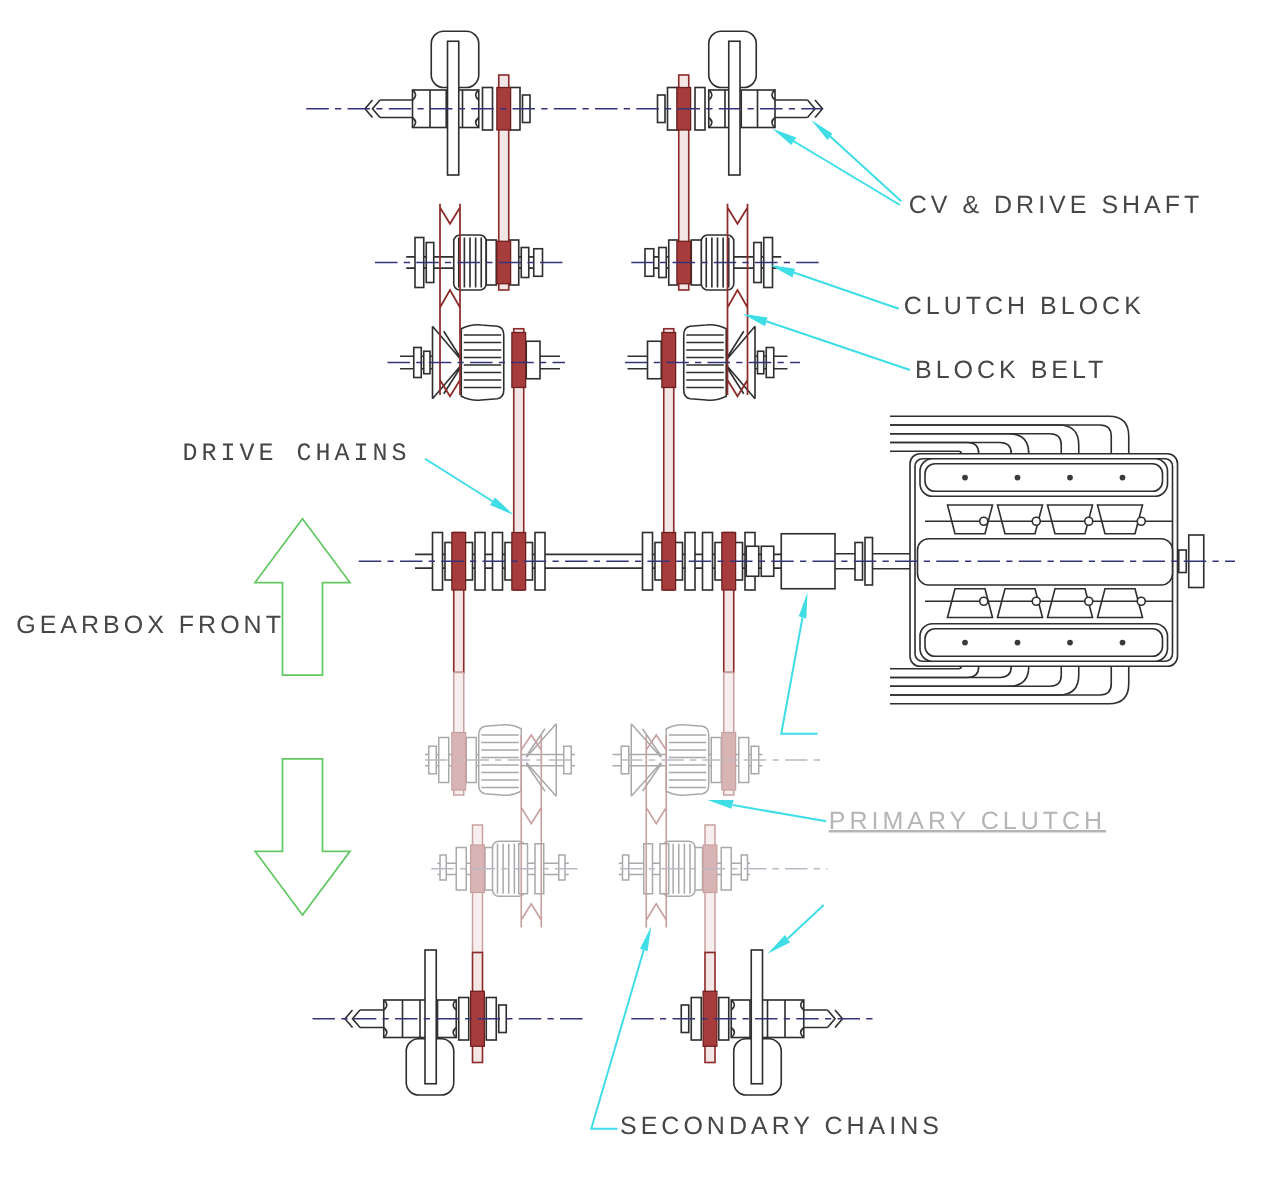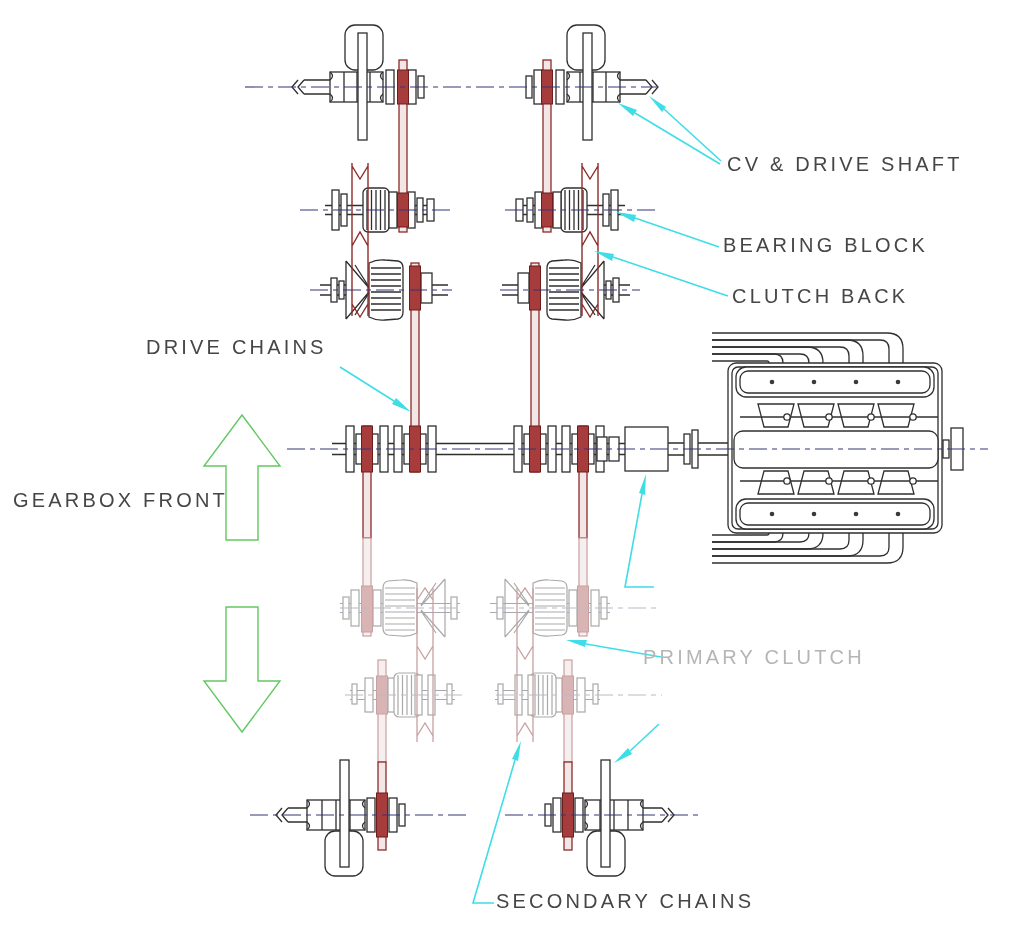--- a/index.html
+++ b/index.html
@@ -353,19 +353,19 @@
     <path class="cy" d="M659,724 L630,751"></path>
     <polygon class="cyh" points="614,763 628,748 632,754"></polygon>
   </g>
   <g>
     <path class="cy" d="M494,903 L473,903 L515,760"></path>
     <polygon class="cyh" points="521,741 518,761 512,759"></polygon>
   </g>
 </svg>
 
   <div class="lbl" style="left:727px;top:153px;">CV &amp; DRIVE SHAFT</div>
-  <div class="lbl" style="left:723px;top:234px;">BEARING BLOCK</div>
-  <div class="lbl" style="left:732px;top:285px;">CLUTCH BACK</div>
-  <div class="lbl" style="left:146px;top:336px;">DRIVE CHAINS</div>
+  <div class="lbl" style="left:723px;top:234px;">CLUTCH BLOCK</div>
+  <div class="lbl" style="left:732px;top:285px;">BLOCK BELT</div>
+  <div class="lbl" style="left:146px;top:352px;font-family:Liberation Mono, monospace;">DRIVE CHAINS</div>
   <div class="lbl" style="left:13px;top:489px;">GEARBOX FRONT</div>
-  <div class="lbl gray" style="left:643px;top:646px;">PRIMARY CLUTCH</div>
+  <div class="lbl gray" style="left:663px;top:646px;text-decoration:underline;">PRIMARY CLUTCH</div>
   <div class="lbl" style="left:496px;top:890px;">SECONDARY CHAINS</div>
 </div>
 
 </body></html>

